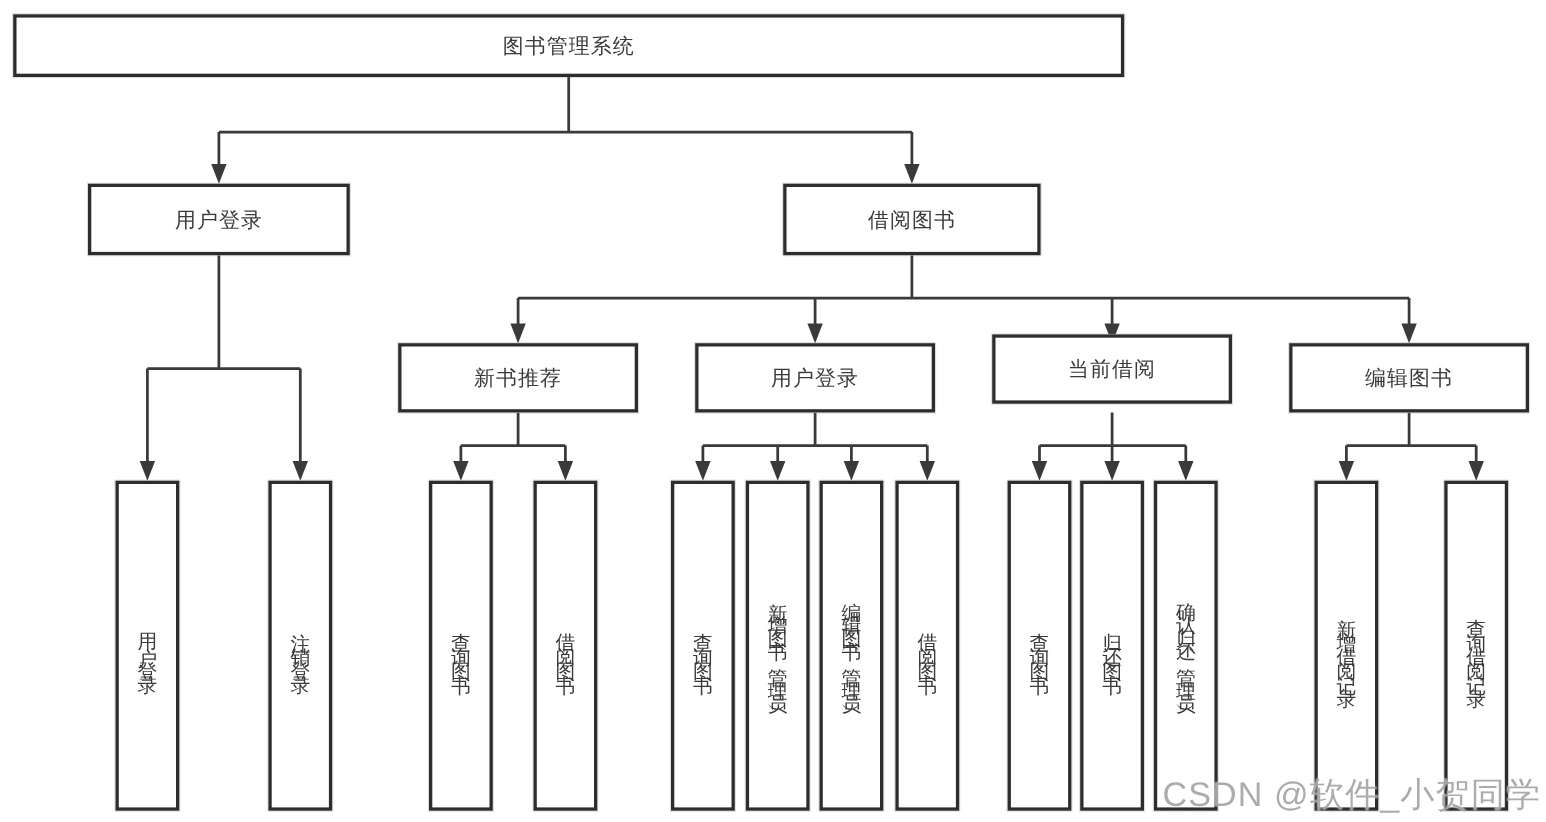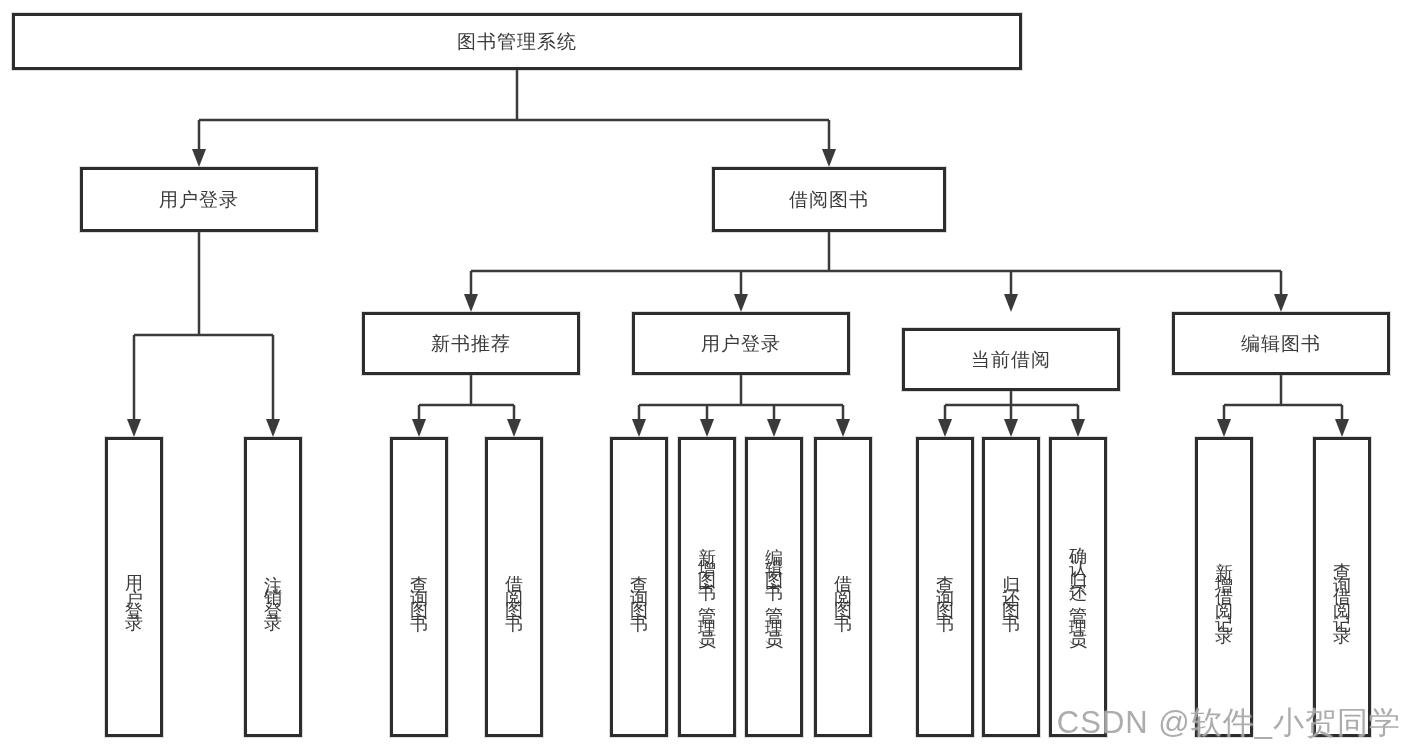--- a/index.html
+++ b/index.html
@@ -88,21 +88,21 @@
   <div class="node" style="left:712px;top:167px;width:234px;height:65px">
     <span>借阅图书</span>
   </div>
 
   <div class="node" style="left:362px;top:312px;width:218px;height:63px">
     <span>新书推荐</span>
   </div>
   <div class="node" style="left:632px;top:312px;width:218px;height:63px">
     <span>用户登录</span>
   </div>
-  <div class="node" style="left:902px;top:328px;width:218px;height:63px">
+  <div class="node" style="left:902px;top:304px;width:218px;height:63px">
     <span>当前借阅</span>
   </div>
   <div class="node" style="left:1172px;top:312px;width:218px;height:63px">
     <span>编辑图书</span>
   </div>
 
   <div class="node leaf" style="left:105px;top:437px">
     <span class="vtext">用户登录</span>
   </div>
   <div class="node leaf" style="left:244px;top:437px">

